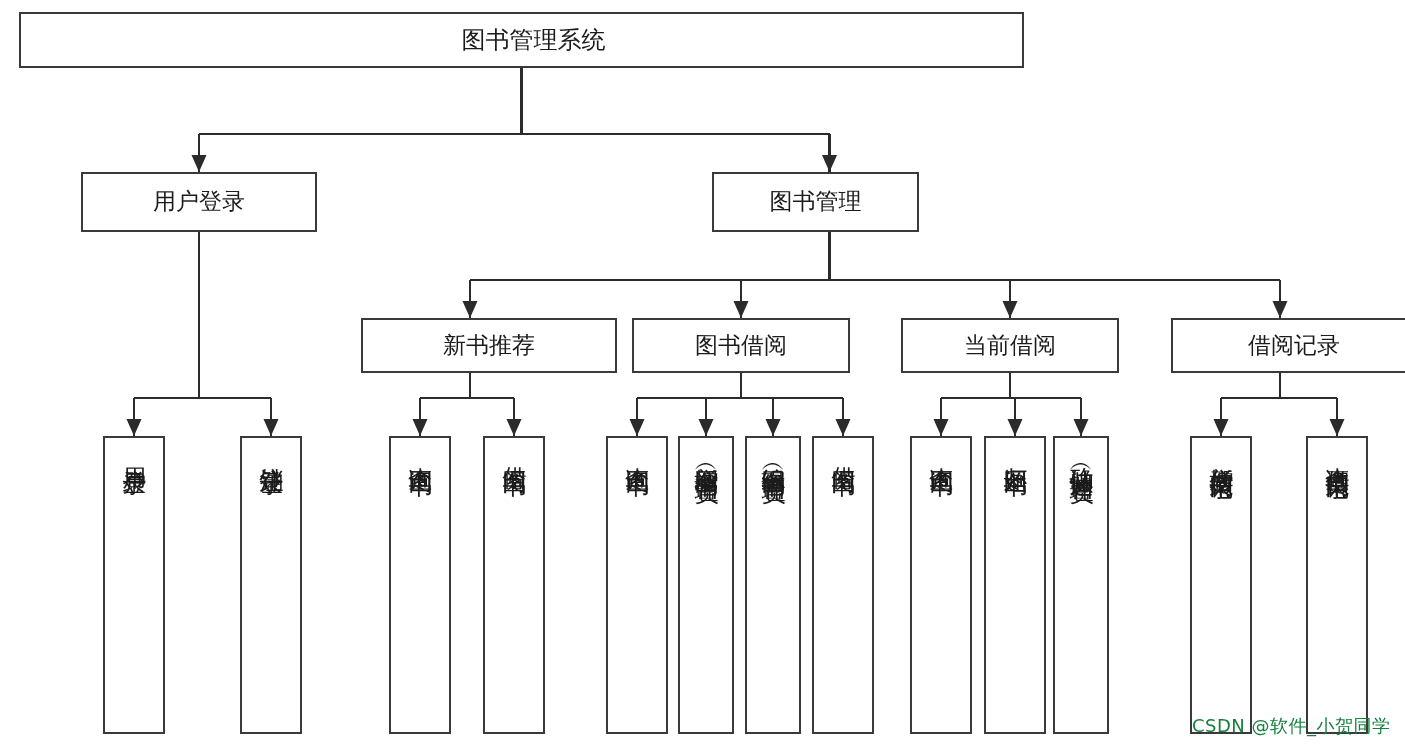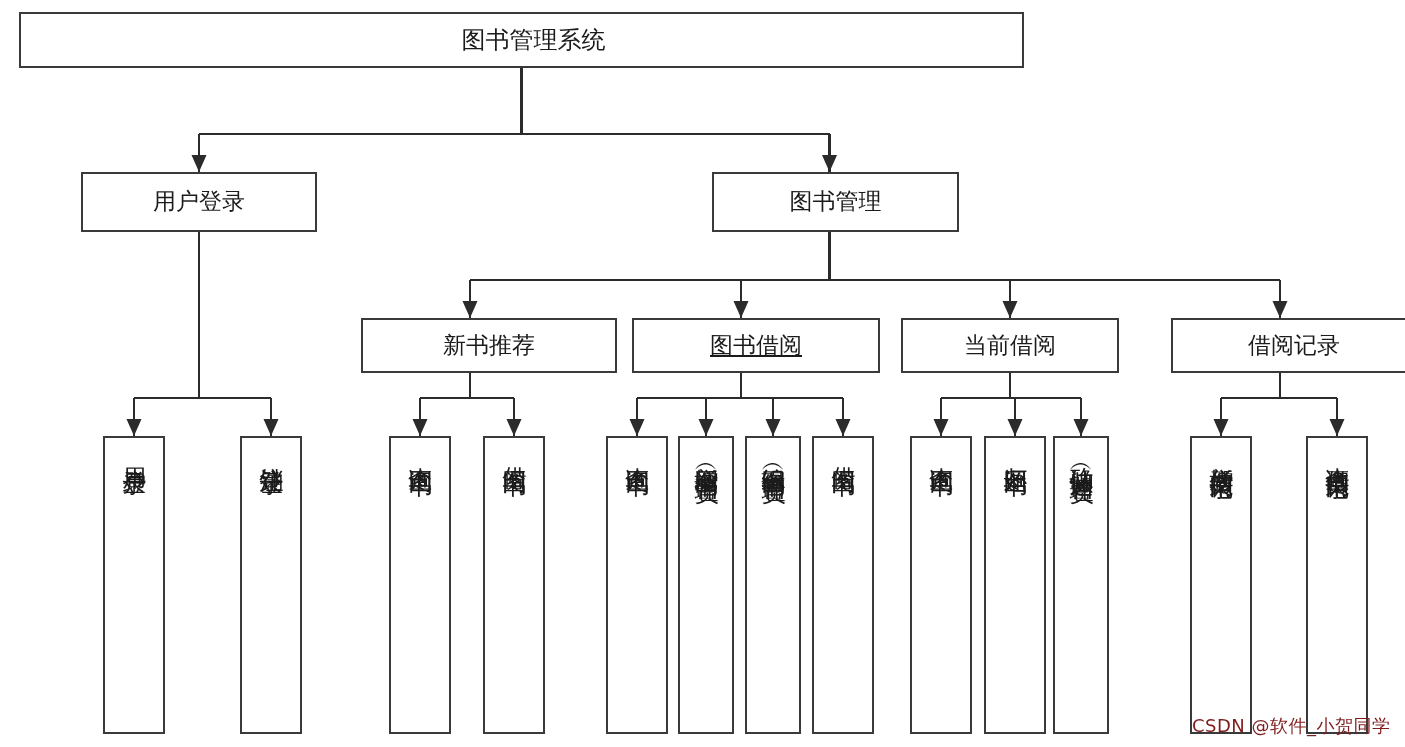--- a/index.html
+++ b/index.html
@@ -59,21 +59,21 @@
     writing-mode: vertical-rl;
     text-orientation: upright;
     font-size: 24px;
     line-height: 1.12;
     letter-spacing: 2px;
     white-space: nowrap;
   }
   .watermark {
     position: absolute;
     font-size: 18px;
-    color: #7f1d1d;
+    color: #15803d;
     white-space: nowrap;
     letter-spacing: 0.5px;
     user-select: none;
   }
 </style>
 </head>
 <body>
 
 <div id="canvas">
 
@@ -132,28 +132,28 @@
       <path d="M1329.5 419 L1344.5 419 L1337 436 Z" fill="#2b2b2b"></path>
     </svg>
 
   <div class="node title horiz" style="left:19px; top:12px; width:1005px; height:56px;padding-left:24px;">
     <span class="cap">图书管理系统</span>
   </div>
 
   <div class="node horiz" style="left:81px; top:172px; width:236px; height:60px;">
     <span class="cap">用户登录</span>
   </div>
-  <div class="node horiz" style="left:712px; top:172px; width:247px; height:60px;">
+  <div class="node horiz" style="left:712px; top:172px; width:207px; height:60px;">
     <span class="cap">图书管理</span>
   </div>
 
   <div class="node horiz" style="left:361px; top:318px; width:256px; height:55px;">
     <span class="cap">新书推荐</span>
   </div>
-  <div class="node horiz" style="left:632px; top:318px; width:248px; height:55px;text-decoration:underline;">
+  <div class="node horiz" style="left:632px; top:318px; width:218px; height:55px;">
     <span class="cap">图书借阅</span>
   </div>
   <div class="node horiz" style="left:901px; top:318px; width:218px; height:55px;">
     <span class="cap">当前借阅</span>
   </div>
   <div class="node horiz" style="left:1171px; top:318px; width:246px; height:55px;">
     <span class="cap">借阅记录</span>
   </div>
 
   <div class="node vert" style="left:103px; top:436px; width:62px; height:298px;">

